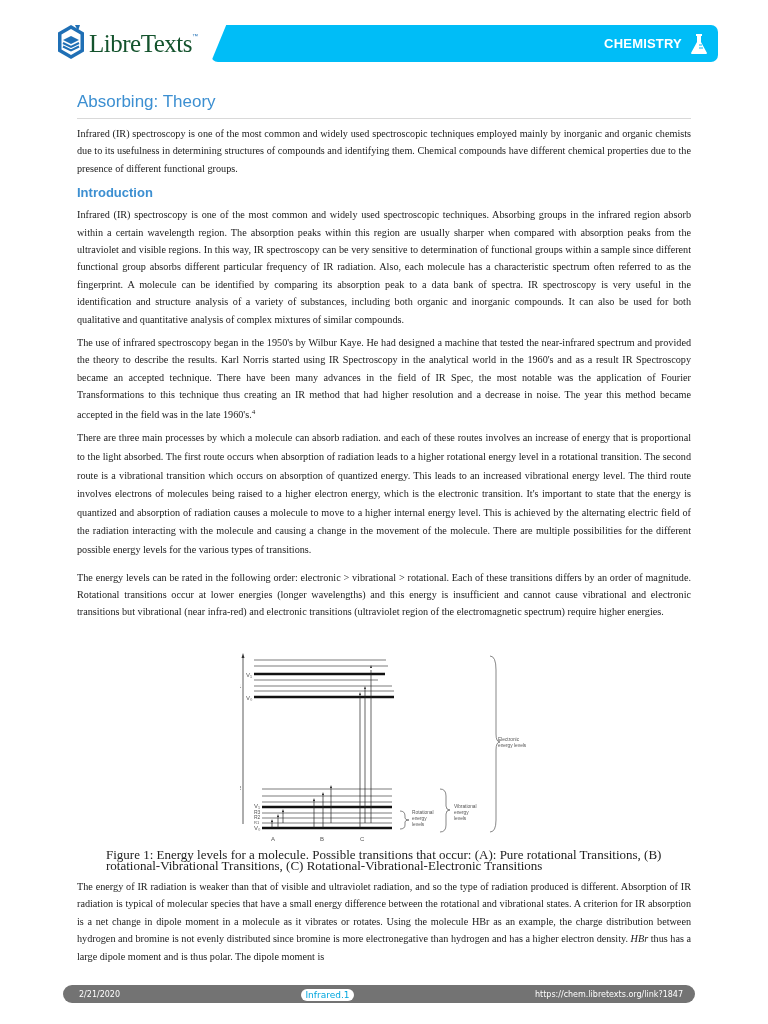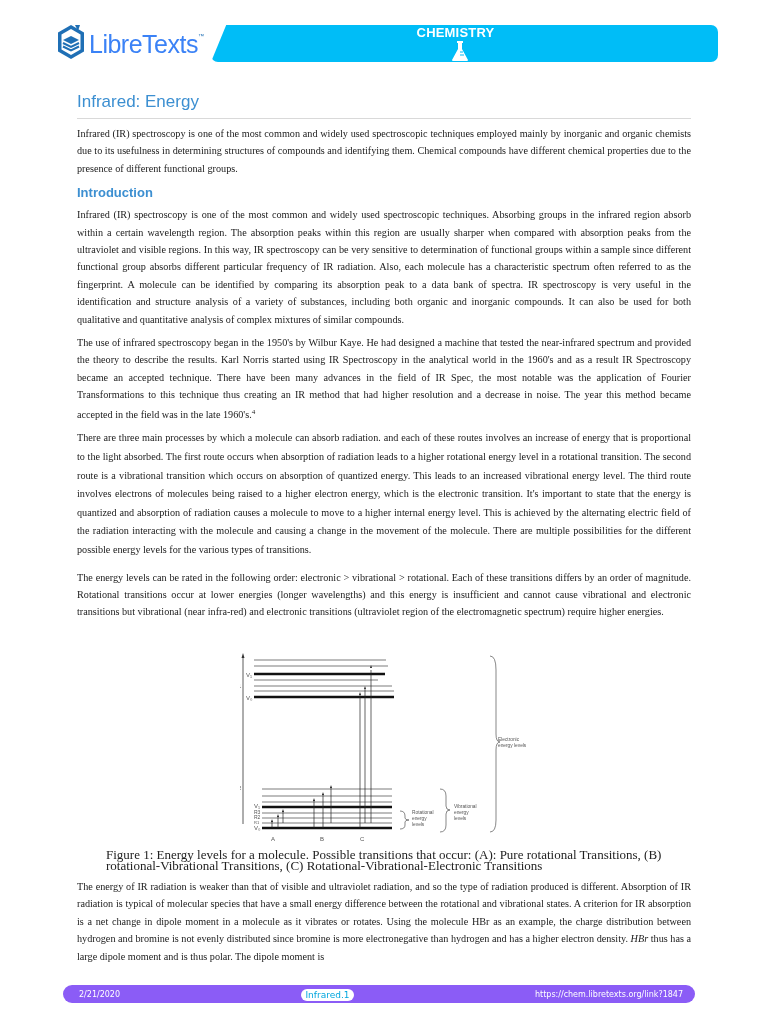--- a/index.html
+++ b/index.html
@@ -2,42 +2,42 @@
 <html><head>
 <meta charset="utf-8">
 <style>
   * { box-sizing: border-box; margin: 0; padding: 0; }
   html, body { width: 768px; height: 1024px; background: #ffffff; overflow: hidden; }
   body { position: relative; font-family: "Liberation Serif", serif; color: #1a1a1a; }
 
   
   .logo { position: absolute; left: 56px; top: 24px; height: 40px; display: flex; align-items: center; }
   .logo svg { width: 30px; height: 36px; }
-  .logo-text { font-family: Liberation Sans, sans-serif; font-size: 25px; color: #3b82f6; margin-left: 3px; letter-spacing: -0.5px; }
+  .logo-text { font-family: Liberation Serif, serif; font-size: 25px; color: #14532d; margin-left: 3px; letter-spacing: -0.5px; }
   .logo-tm { font-family: "Liberation Sans", sans-serif; font-size: 6px; color: #1f6fb5; position: relative; top: -8px; }
-  .subject-banner { position: absolute; left: 211px; top: 25px; width: 507px; height: 37px; background: #00bdf7; border-radius: 7px; clip-path: polygon(3% 0, 100% 0, 100% 100%, 0 100%); display: flex; align-items: center; justify-content: flex-end; padding-right: 10px; flex-direction: column; }
+  .subject-banner { position: absolute; left: 211px; top: 25px; width: 507px; height: 37px; background: #00bdf7; border-radius: 7px; clip-path: polygon(3% 0, 100% 0, 100% 100%, 0 100%); display: flex; align-items: center; justify-content: flex-end; padding-right: 10px; }
   .subject-label { font-family: "Liberation Sans", sans-serif; font-weight: bold; color: #ffffff; font-size: 13px; letter-spacing: 0.2px; margin-right: 8px; }
   .flask-icon svg { width: 18px; height: 22px; display: block; }
 
   
   .content { position: absolute; left: 77px; top: 92px; width: 614px; }
   .page-title { font-family: "Liberation Sans", sans-serif; font-size: 17px; color: #3c8fd1; font-weight: normal; padding-bottom: 6px; border-bottom: 1px solid #d9d9d9; margin-left: 0px; }
   p.body { font-size: 10.2px; line-height: 17.4px; text-align: justify; margin-top: 6px; }
   .h2 { font-family: "Liberation Sans", sans-serif; font-size: 13px; color: #3c8fd1; margin-top: 8px; margin-bottom: 0px; }
   .h3 { font-family: "Liberation Sans", sans-serif; font-size: 10.5px; font-weight: bold; color: #3c8fd1; margin-top: 9px; }
   sup { font-size: 7px; }
   .em { font-style: italic; }
 
   
   .figure { position: absolute; left: 240px; top: 650px; width: 300px; height: 196px; }
   .figure svg text { font-family: "Liberation Sans", sans-serif; fill: #555; }
   .caption { position: absolute; left: 106px; top: 849px; width: 560px; font-family: Liberation Serif, serif; font-size: 13px; line-height: 11px; color: #222; }
 
   
-  .footer { position: absolute; left: 63px; top: 985px; width: 632px; height: 18px; background: #8b5cf6; border-radius: 9px; display: flex; align-items: center; justify-content: space-between; padding: 0 12px 0 16px; font-family: "DejaVu Sans", sans-serif; font-size: 8px; color: #ffffff; }
+  .footer { position: absolute; left: 63px; top: 985px; width: 632px; height: 18px; background: #737373; border-radius: 9px; display: flex; align-items: center; justify-content: space-between; padding: 0 12px 0 16px; font-family: "DejaVu Sans", sans-serif; font-size: 8px; color: #ffffff; }
   .footer-page { background: #ffffff; color: #00a6de; border-radius: 8px; padding: 1px 4px; font-size: 9px; position: relative; top: 1px; text-align: right; }
 </style>
 </head>
 <body>
 
 <div class="logo">
   <span>
     <svg viewBox="0 0 30 36">
       <polygon points="15,1 28,8.5 28,27.5 15,35 2,27.5 2,8.5" fill="#1f6fb5"></polygon>
       <polygon points="15,5 24.5,10.5 24.5,25.5 15,31 5.5,25.5 5.5,10.5" fill="#ffffff"></polygon>
@@ -57,21 +57,21 @@
     <svg viewBox="0 0 18 22">
       <rect x="6" y="1" width="6" height="2" fill="#ffffff"></rect>
       <path d="M7 3 L11 3 L11 9 L17 20 Q17 21 16 21 L2 21 Q1 21 1 20 L7 9 Z" fill="#ffffff"></path>
       <line x1="9" y1="12" x2="12" y2="12" stroke="#00bdf7" stroke-width="1"></line>
       <line x1="9" y1="15" x2="13" y2="15" stroke="#00bdf7" stroke-width="1"></line>
     </svg>
   </span>
 </div>
 
 <div class="content">
-  <h1 class="page-title">Infrared: Energy</h1>
+  <h1 class="page-title">Absorbing: Theory</h1>
   <p class="body">Infrared (IR) spectroscopy is one of the most common and widely used spectroscopic techniques employed mainly by inorganic and organic chemists due to its usefulness in determining structures of compounds and identifying them. Chemical compounds have different chemical properties due to the presence of different functional groups.</p>
 
   <h2 class="h2">Introduction</h2>
   <p class="body">Infrared (IR) spectroscopy is one of the most common and widely used spectroscopic techniques. Absorbing groups in the infrared region absorb within a certain wavelength region. The absorption peaks within this region are usually sharper when compared with absorption peaks from the ultraviolet and visible regions. In this way, IR spectroscopy can be very sensitive to determination of functional groups within a sample since different functional group absorbs different particular frequency of IR radiation. Also, each molecule has a characteristic spectrum often referred to as the fingerprint. A molecule can be identified by comparing its absorption peak to a data bank of spectra. IR spectroscopy is very useful in the identification and structure analysis of a variety of substances, including both organic and inorganic compounds. It can also be used for both qualitative and quantitative analysis of complex mixtures of similar compounds.</p>
   <p class="body"><span>The use of infrared spectroscopy began in the 1950's by Wilbur Kaye. He had designed a machine that tested the near-infrared spectrum and provided the theory to describe the results. Karl Norris started using IR Spectroscopy in the analytical world in the 1960's and as a result IR Spectroscopy became an accepted technique. There have been many advances in the field of IR Spec, the most notable was the application of Fourier Transformations to this technique thus creating an IR method that had higher resolution and a decrease in noise. The year this method became accepted in the field was in the late 1960's.</span><sup>4</sup></p>
 
   <p class="body" style="line-height:18.6px;">There are three main processes by which a molecule can absorb radiation. and each of these routes involves an increase of energy that is proportional to the light absorbed. The first route occurs when absorption of radiation leads to a higher rotational energy level in a rotational transition. The second route is a vibrational transition which occurs on absorption of quantized energy. This leads to an increased vibrational energy level. The third route involves electrons of molecules being raised to a higher electron energy, which is the electronic transition. It's important to state that the energy is quantized and absorption of radiation causes a molecule to move to a higher internal energy level. This is achieved by the alternating electric field of the radiation interacting with the molecule and causing a change in the movement of the molecule. There are multiple possibilities for the different possible energy levels for the various types of transitions.</p>
   <p class="body" style="margin-top:9px;">The energy levels can be rated in the following order: electronic &gt; vibrational &gt; rotational. Each of these transitions differs by an order of magnitude. Rotational transitions occur at lower energies (longer wavelengths) and this energy is insufficient and cannot cause vibrational and electronic transitions but vibrational (near infra-red) and electronic transitions (ultraviolet region of the electromagnetic spectrum) require higher energies.</p>
 </div>
 

